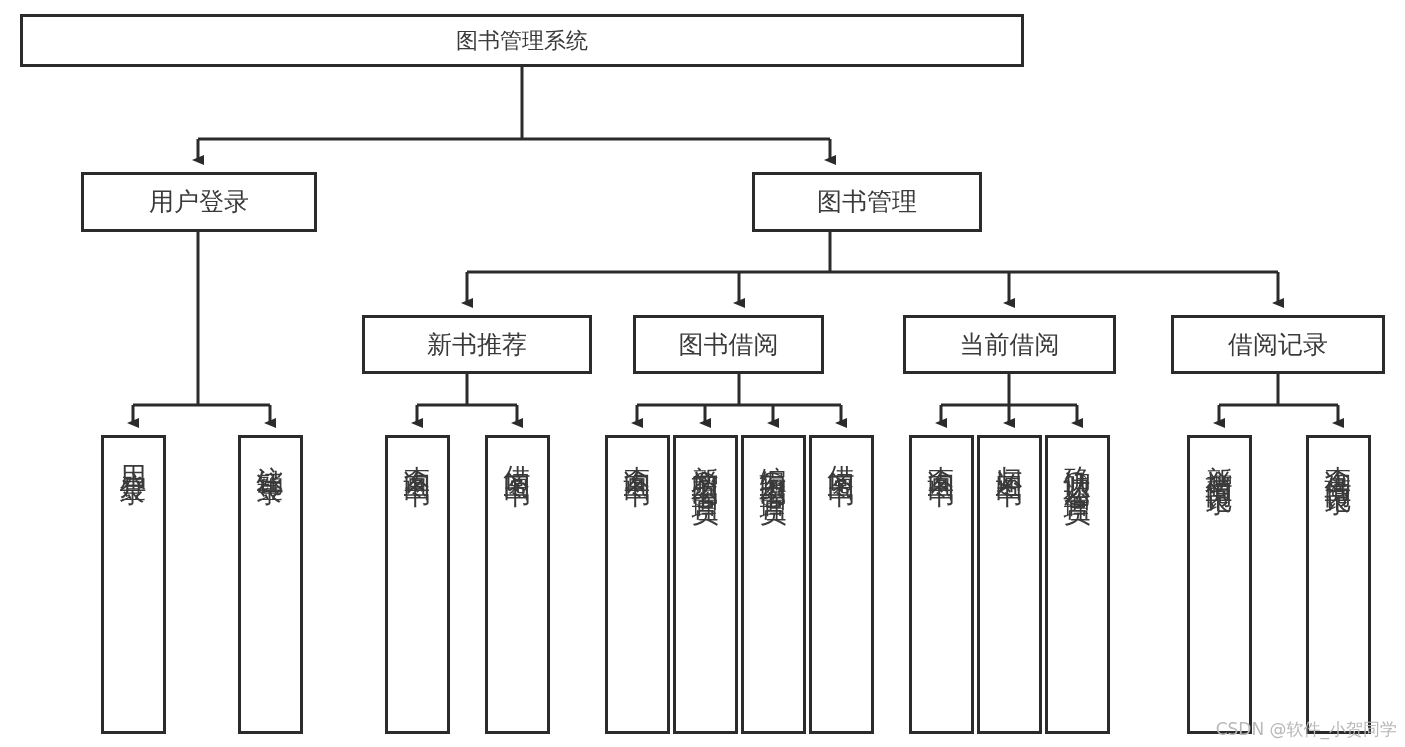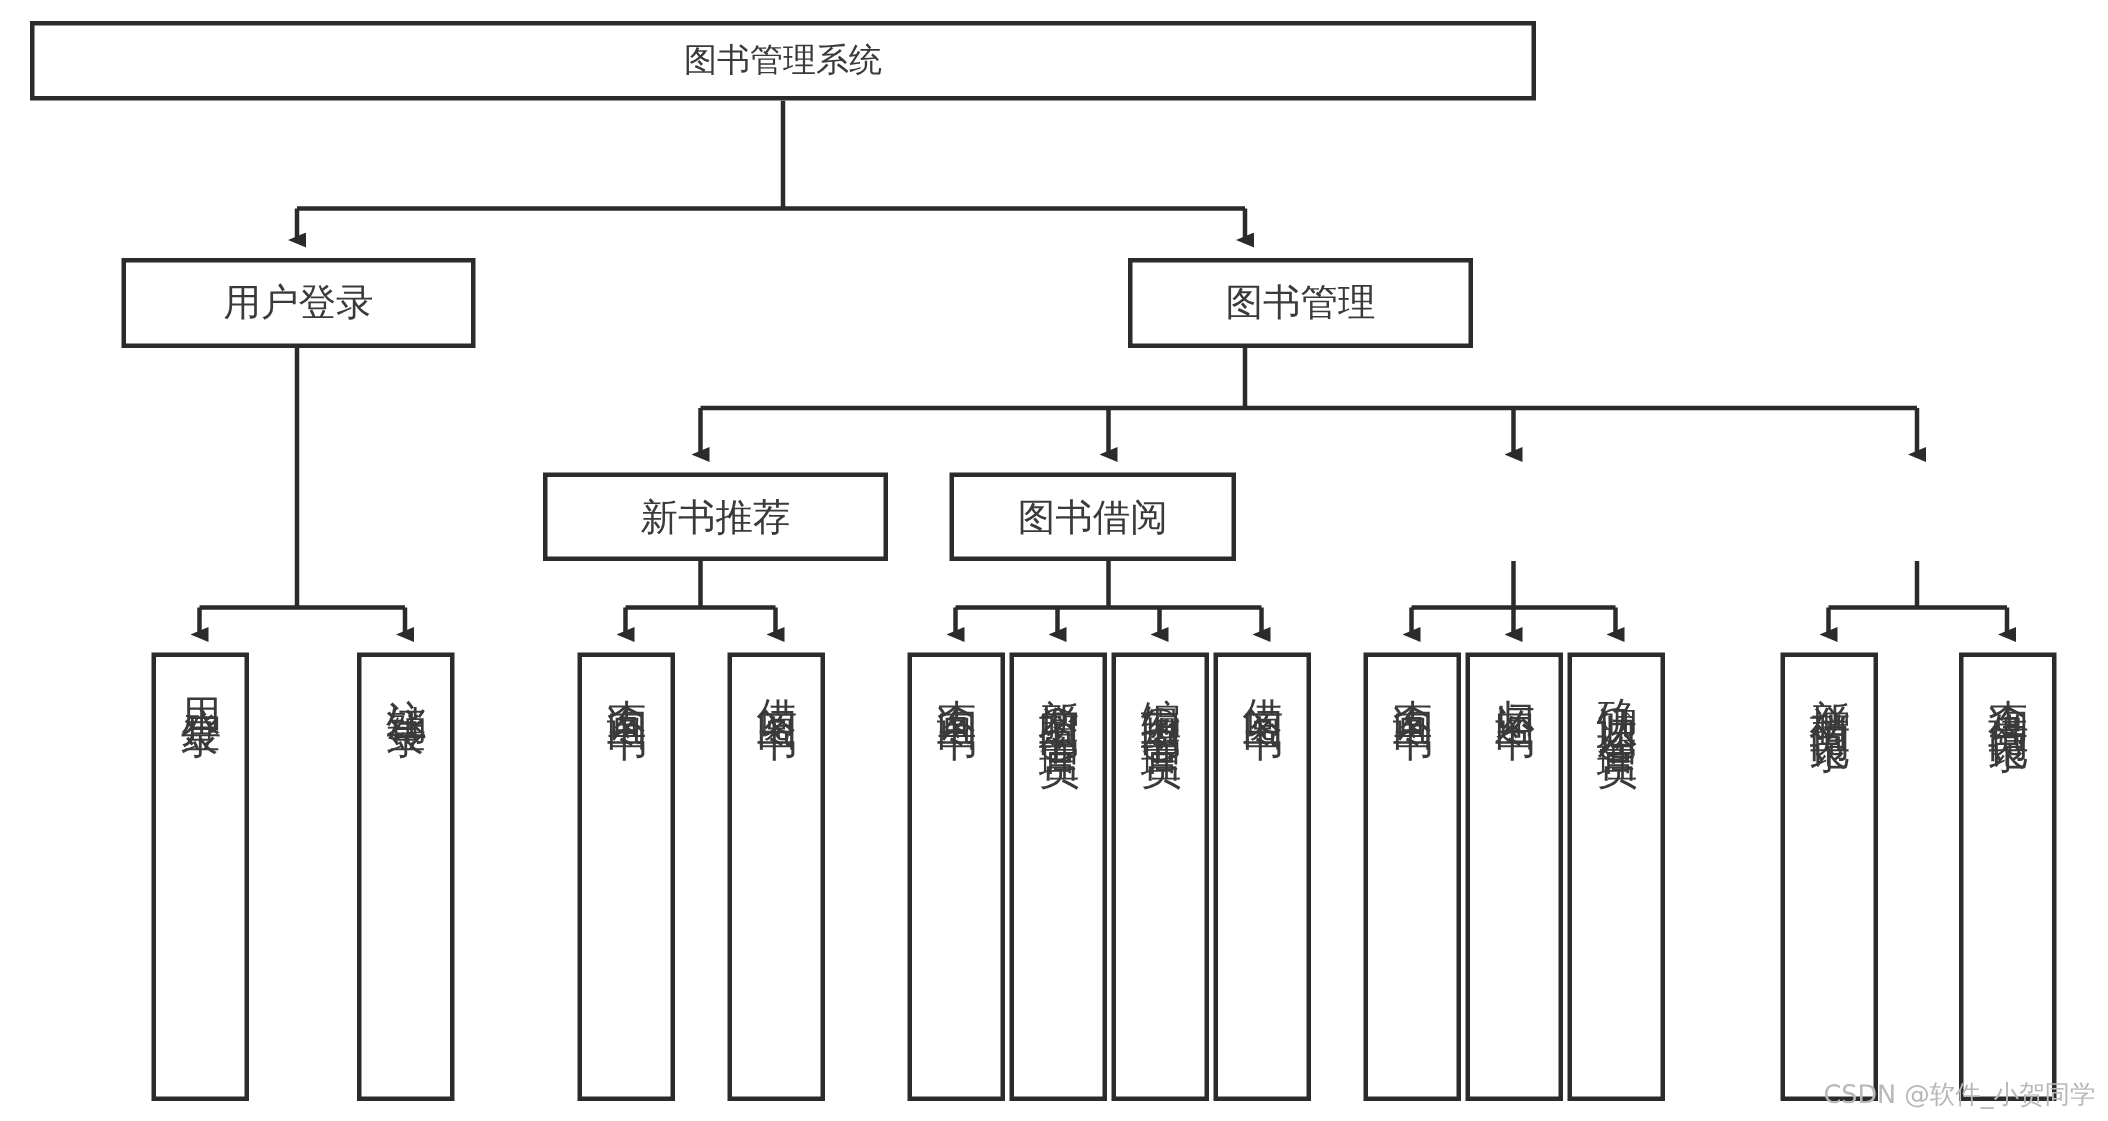--- a/index.html
+++ b/index.html
@@ -127,20 +127,26 @@
   <div class="node horiz" style="left:711px;top:172px;width:230px;height:60px;margin-left:41px;">
     <span class="label">图书管理</span>
   </div>
 
   <div class="node horiz" style="left:362px;top:315px;width:230px;height:59px;">
     <span class="label">新书推荐</span>
   </div>
   <div class="node horiz" style="left:633px;top:315px;width:191px;height:59px;">
     <span class="label">图书借阅</span>
   </div>
+  <div class="node horiz" style="left:903px;top:315px;width:213px;height:59px;">
+    <span class="label">当前借阅</span>
+  </div>
+  <div class="node horiz" style="left:1171px;top:315px;width:214px;height:59px;">
+    <span class="label">借阅记录</span>
+  </div>
 
   <div class="node vert" style="left:101px;top:435px;width:65px;height:299px;">
     <span class="label">用户登录</span>
   </div>
   <div class="node vert" style="left:238px;top:435px;width:65px;height:299px;">
     <span class="label">注销登录</span>
   </div>
 
   <div class="node vert" style="left:385px;top:435px;width:65px;height:299px;">
     <span class="label">查询图书</span>

